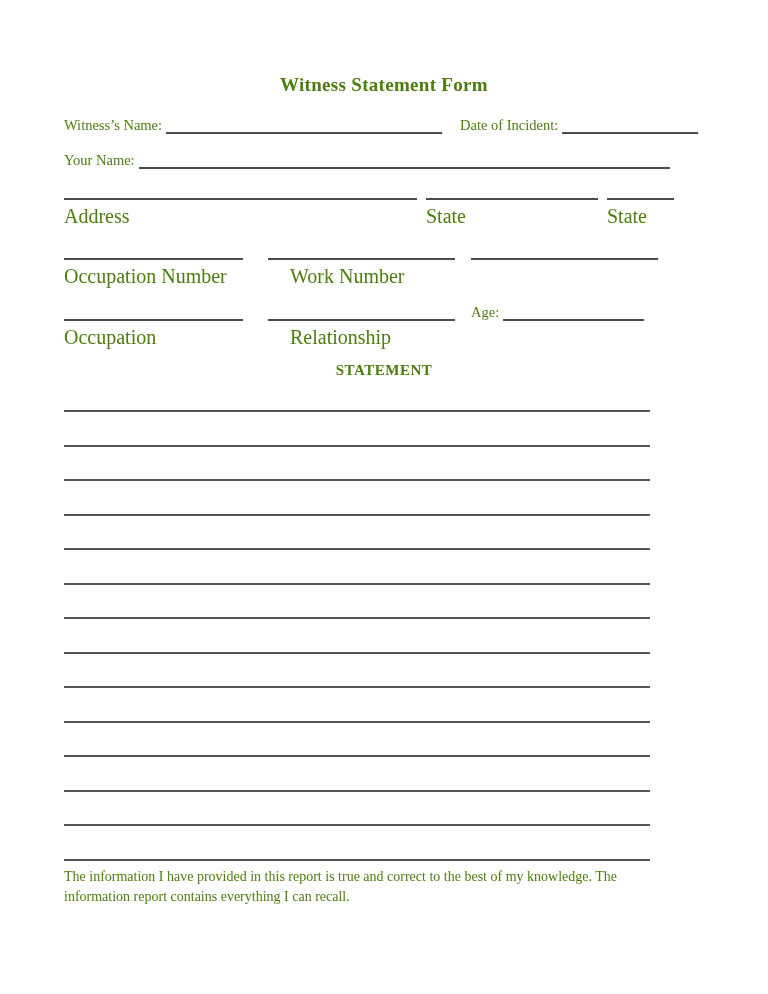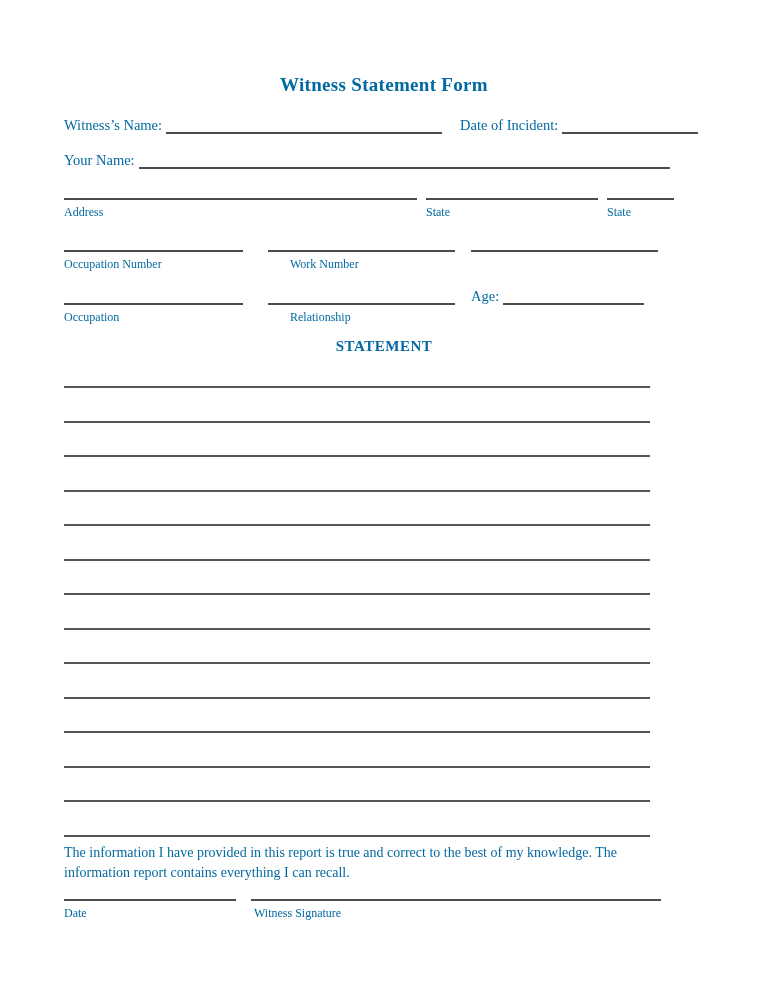--- a/index.html
+++ b/index.html
@@ -1,20 +1,20 @@
 <!DOCTYPE html>
 <html><head>
 <meta charset="utf-8">
 <style>
   html, body { margin:0; padding:0; background:#ffffff; }
   .page {
     position:relative;
     width:768px; height:994px;
     background:#ffffff;
-    color:#0369a1;
+    color:#4d7c0f;
     font-family:"Liberation Serif", serif;
     overflow:hidden;
     box-sizing:border-box;
   }
   .title {
     margin:74px 0 0 0;
     font-size:19px;
     font-weight:bold;
     text-align:center;
     letter-spacing:0.3px;
@@ -28,21 +28,21 @@
   }
   .row { margin-left:64px; white-space:nowrap; }
   .row-name { margin-top:20px; }
   .row-yourname { margin-top:17px; }
   .gap10 { display:inline-block; width:10px; }
   .cols { display:flex; margin-left:64px; }
   .cols-address { margin-top:29px; }
   .cols-phone { margin-top:30px; }
   .cols-occupation { margin-top:31px; }
   .col .rule { height:0; border-top:2px solid #4c4c4c; }
-  .under-lbl { font-size:12px; margin-top:5px; }
+  .under-lbl { font-size:20px; margin-top:5px; }
   .indent { margin-left:22px; }
   .age-wrap { position:relative; top:-16px; white-space:nowrap; }
   .stmt-heading {
     margin-top:13px;
     font-size:15px;
     font-weight:bold;
     text-align:center;
     letter-spacing:0.5px;
   }
   .stmt-lines { margin-left:64px; }
@@ -144,24 +144,14 @@
       <div class="stmt-line"></div>
       <div class="stmt-line"></div>
       <div class="stmt-line"></div>
       <div class="stmt-line"></div>
       <div class="stmt-line"></div>
       <div class="stmt-line"></div>
     </div>
 
   <div class="certification">The information I have provided in this report is true and correct to the best of my knowledge. The information report contains everything I can recall.</div>
 
-  <div class="sig-cols">
-    <div class="sig-col-date">
-      <div class="rule" style="border-top:2px solid #4c4c4c; height:0"></div>
-      <div class="under-lbl">Date</div>
-    </div>
-    <div class="sig-col-witness">
-      <div class="rule" style="border-top:2px solid #4c4c4c; height:0"></div>
-      <div class="under-lbl">Witness Signature</div>
-    </div>
-  </div>
 
 </div>
 
 </body></html>

